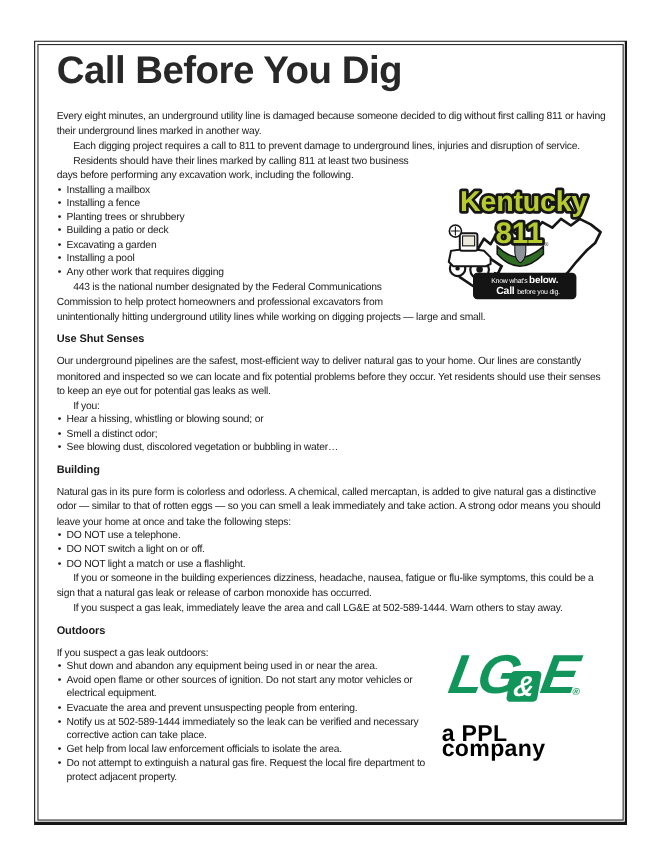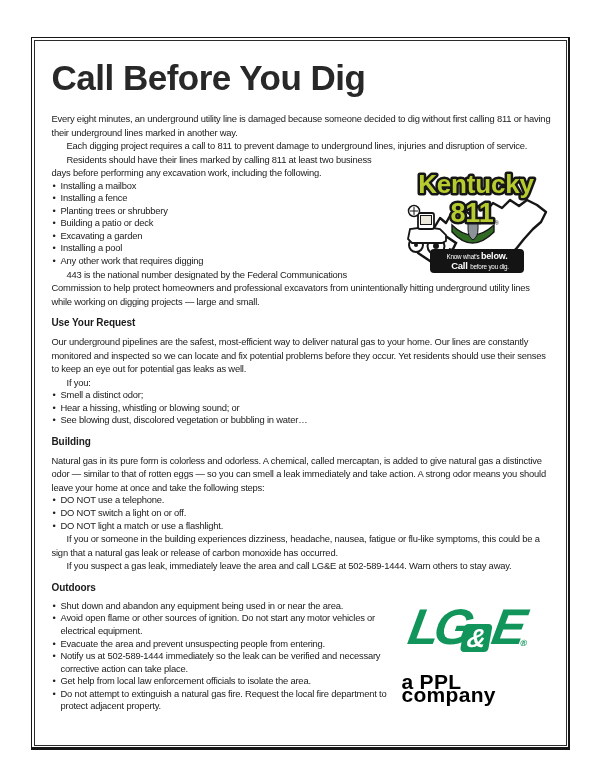--- a/index.html
+++ b/index.html
@@ -9,42 +9,42 @@
     color:#212121; position:relative; overflow:hidden;
   }
   .frame-outer {
     position:absolute; left:31px; top:37px; width:539px; height:713px;
     border:1px solid #161616; border-right-width:2px; border-bottom-width:3px;
     box-sizing:border-box; background:#fff;
   }
   .frame-inner {
     position:absolute; left:1.5px; top:1.5px; right:1.5px; bottom:1.5px;
     border:1px solid #2b2b2b; box-sizing:border-box;
-    padding:16px 14px 0 17px; overflow:hidden;
+    padding:2px 14px 0 17px; overflow:hidden;
   }
   .page-title {
     font-size:35px; font-weight:bold; color:#282828;
     letter-spacing:-0.5px; margin:2px 0 15px 0; line-height:1.1;
   }
   .body-copy { font-size:9.4px; line-height:13.5px; letter-spacing:-0.2px; }
   .body-copy p { margin:0; }
   .indent { text-indent:15px; }
   .bullet {
     position:relative; padding-left:9px; line-height:12.6px;
   }
   .bullet::before {
     content:"\2022"; position:absolute; left:1px; top:0;
   }
   .section-heading {
     font-size:10px; font-weight:bold; color:#1b1b1b;
     margin:9px 0 7px 0; letter-spacing:-0.1px;
   }
   .ky-float {
     float:right; width:152px; height:108px;
-    margin:16px 0 3px 8px;
+    margin:29px 0 3px 8px;
   }
   .ky-logo-svg { display:block; width:152px; height:108px; }
   .lge-float {
     float:right; width:150px; margin:2px 0 4px 12px;
   }
   .lge-word {
     font-style:italic; font-weight:bold; font-size:50px; line-height:50px;
     letter-spacing:-5px; transform:skewX(-10deg); transform-origin:left bottom;
     white-space:nowrap;
   }
@@ -123,26 +123,26 @@
       <div class="bullet">Installing a mailbox</div>
       <div class="bullet">Installing a fence</div>
       <div class="bullet">Planting trees or shrubbery</div>
       <div class="bullet">Building a patio or deck</div>
       <div class="bullet">Excavating a garden</div>
       <div class="bullet">Installing a pool</div>
       <div class="bullet">Any other work that requires digging</div>
       <p class="indent">443 is the national number designated by the Federal Communications Commission to help protect homeowners and professional excavators from unintentionally hitting underground utility lines while working on digging projects — large and small.</p>
     </div>
 
-    <div class="section-heading">Use Your Request</div>
+    <div class="section-heading">Use Shut Senses</div>
     <div class="body-copy clearfix">
       <p>Our underground pipelines are the safest, most-efficient way to deliver natural gas to your home. Our lines are constantly monitored and inspected so we can locate and fix potential problems before they occur. Yet residents should use their senses to keep an eye out for potential gas leaks as well.</p>
       <p class="indent">If you:</p>
+      <div class="bullet">Hear a hissing, whistling or blowing sound; or</div>
       <div class="bullet">Smell a distinct odor;</div>
-      <div class="bullet">Hear a hissing, whistling or blowing sound; or</div>
       <div class="bullet">See blowing dust, discolored vegetation or bubbling in water…</div>
     </div>
 
     <div class="section-heading">Building</div>
     <div class="body-copy clearfix">
       <p>Natural gas in its pure form is colorless and odorless. A chemical, called mercaptan, is added to give natural gas a distinctive odor — similar to that of rotten eggs — so you can smell a leak immediately and take action. A strong odor means you should leave your home at once and take the following steps:</p>
       <div class="bullet">DO NOT use a telephone.</div>
       <div class="bullet">DO NOT switch a light on or off.</div>
       <div class="bullet">DO NOT light a match or use a flashlight.</div>
       <p class="indent">If you or someone in the building experiences dizziness, headache, nausea, fatigue or flu-like symptoms, this could be a sign that a natural gas leak or release of carbon monoxide has occurred.</p>
@@ -152,20 +152,21 @@
     <div class="section-heading">Outdoors</div>
     <div class="body-copy clearfix">
 
       <div class="lge-float">
         <div class="lge-word">
           <span class="lge-green">LG</span><span class="lge-amp-box">&amp;</span><span class="lge-green">E</span><span class="lge-reg">®</span>
         </div>
         <div class="lge-tagline">a PPL company</div>
       </div>
 
+      <p>If you suspect a gas leak outdoors:</p>
       <div class="bullet">Shut down and abandon any equipment being used in or near the area.</div>
       <div class="bullet">Avoid open flame or other sources of ignition. Do not start any motor vehicles or electrical equipment.</div>
       <div class="bullet">Evacuate the area and prevent unsuspecting people from entering.</div>
       <div class="bullet">Notify us at 502-589-1444 immediately so the leak can be verified and necessary corrective action can take place.</div>
       <div class="bullet">Get help from local law enforcement officials to isolate the area.</div>
       <div class="bullet">Do not attempt to extinguish a natural gas fire. Request the local fire department to protect adjacent property.</div>
 
     </div>
 
   </div>

